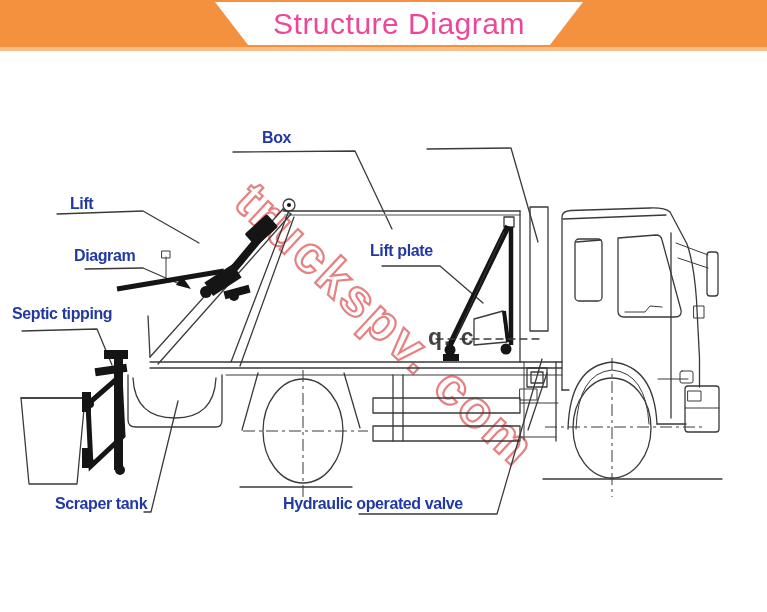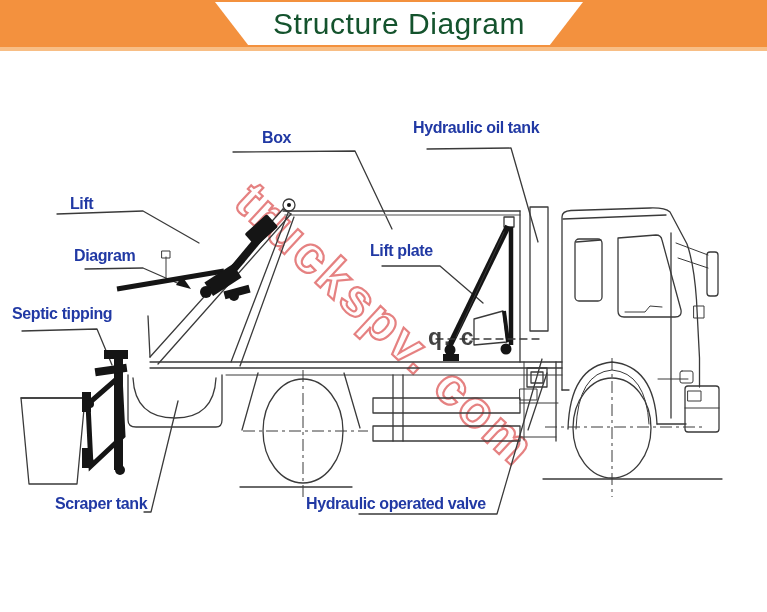--- a/index.html
+++ b/index.html
@@ -9,21 +9,21 @@
   }
   
   .header-bar{position:absolute;left:0;top:0;width:767px;height:47px;background:var(--orange,#F3913E);}
   .header-strip{position:absolute;left:0;top:47px;width:767px;height:4px;background:var(--strip,#F8BE85);}
   .banner{
     position:absolute;left:215px;top:2px;width:368px;height:43px;background:#fff;
     clip-path:polygon(0 0,100% 0,91% 100%,9% 100%);
     display:flex;align-items:center;justify-content:center;
   }
   .banner .title{
-    font-size:30px;color:#14532d;font-weight:normal;letter-spacing:0.5px;white-space:nowrap;
+    font-size:30px;color:#ec4899;font-weight:normal;letter-spacing:0.5px;white-space:nowrap;
   }
   
   .lbl{
     position:absolute;color:var(--labelblue,#2139A4);font-weight:bold;font-size:16px;
     letter-spacing:-0.4px;white-space:nowrap;line-height:16px;
   }
   
   svg.drawing{position:absolute;left:0;top:0;}
   .ln{stroke:var(--line,#3A3A3A);fill:none;stroke-width:1.3;stroke-linecap:round;stroke-linejoin:round;}
   .thin{stroke-width:1;}
@@ -188,21 +188,20 @@
       <line class="cl" x1="545" y1="427" x2="702" y2="427"></line>
       <line class="cl" x1="612" y1="358" x2="612" y2="497"></line>
     </g>
     <g>
       <line class="ln" x1="240" y1="487" x2="352" y2="487" stroke-width="2"></line>
       <line class="ln" x1="543" y1="479" x2="722" y2="479" stroke-width="2"></line>
     </g>
   </svg>
 
   <div class="lbl" style="left:262px;top:130px">Box</div>
-  <div class="lbl" style="left:413px;top:120px">Hydraulic oil tank</div>
   <div class="lbl" style="left:70px;top:196px">Lift</div>
   <div class="lbl" style="left:74px;top:248px">Diagram</div>
   <div class="lbl" style="left:370px;top:243px">Lift plate</div>
   <div class="lbl" style="left:12px;top:306px">Septic tipping</div>
   <div class="lbl" style="left:55px;top:496px">Scraper tank</div>
-  <div class="lbl" style="left:306px;top:496px">Hydraulic operated valve</div>
+  <div class="lbl" style="left:283px;top:496px">Hydraulic operated valve</div>
 
 </div>
 
 </body></html>

